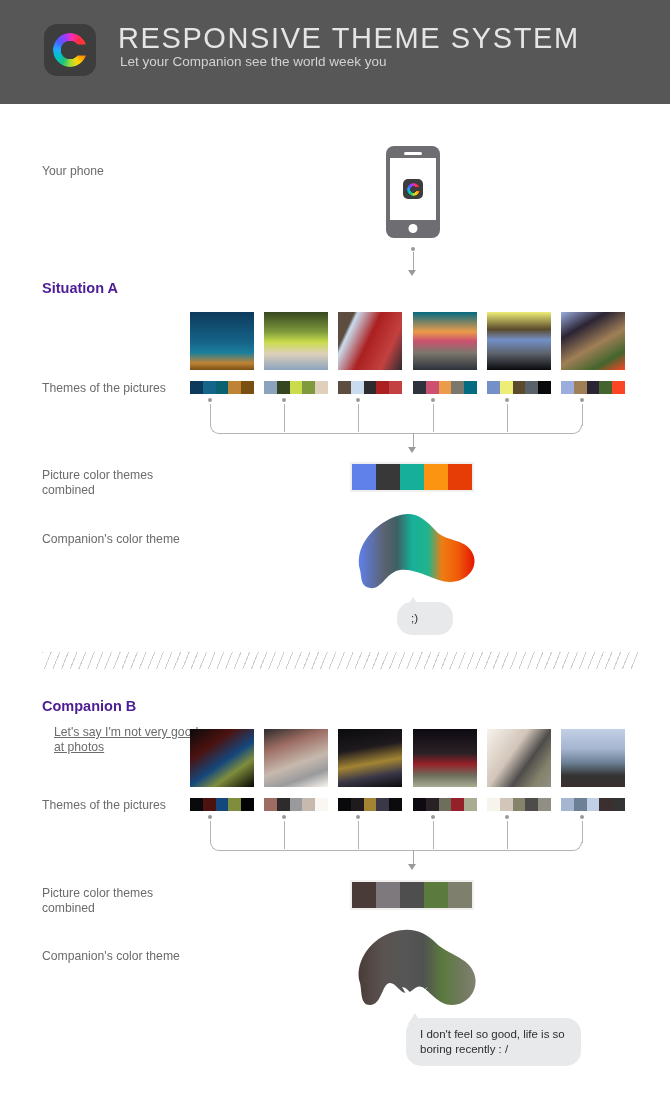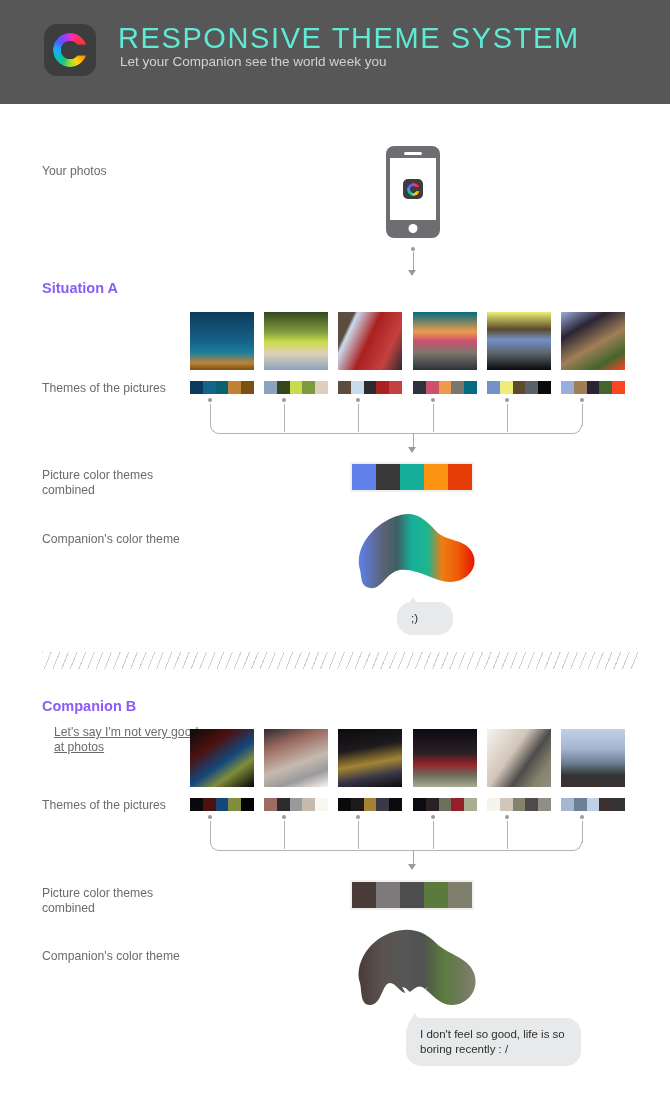--- a/index.html
+++ b/index.html
@@ -32,35 +32,35 @@
     -webkit-mask: radial-gradient(circle, transparent 0 9px, #000 9.5px);
             mask: radial-gradient(circle, transparent 0 9px, #000 9.5px);
   }
   .logo-ring::after {
     content:""; position:absolute; right:-1px; top:50%;
     transform: translateY(-50%);
     width: 13px; height: 11px; background: #3d3d3d; border-radius: 2px;
   }
   .header-title {
     position: absolute; left: 118px; top: 22px;
-    color: #5eead4; font-size: 29px; letter-spacing: 1.6px; font-weight: 400;
+    color: #e5e5e5; font-size: 29px; letter-spacing: 1.6px; font-weight: 400;
     white-space: nowrap;
   }
   .header-sub {
     position: absolute; left: 120px; top: 54px;
     color: #d2d2d2; font-size: 13.5px; font-weight: 400;
   }
 
   
   .label {
     position: absolute; color: #6b6b6b; font-size: 12.2px; line-height: 15px;
     width: 150px;
   }
   .section-title {
-    position: absolute; color: #8b5cf6; font-size: 14.5px; font-weight: bold;
+    position: absolute; color: #4c1d95; font-size: 14.5px; font-weight: bold;
   }
 
   
   .phone {
     position: absolute; left: 386px; top: 146px;
     width: 54px; height: 92px; border-radius: 8px; background: #6d6d72;
   }
   .phone-screen {
     position: absolute; left: 4px; top: 12px; width: 46px; height: 62px;
     background: #ffffff;
@@ -159,21 +159,21 @@
 <div class="page">
 
   <div class="header">
     <div class="logo-box">
       <div class="logo-ring"></div>
     </div>
     <div class="header-title">RESPONSIVE  THEME  SYSTEM</div>
     <div class="header-sub">Let your Companion see the world week you</div>
   </div>
 
-  <div class="label" style="left:42px; top:164px;">Your photos</div>
+  <div class="label" style="left:42px; top:164px;">Your phone</div>
   <div class="phone">
     <div class="phone-speaker"></div>
     <div class="phone-screen">
       <div class="mini-app">
         <div class="mini-ring"></div>
       </div>
     </div>
     <div class="phone-home"></div>
   </div>
   <div class="dot" style="left:411px; top:247px;"></div>

